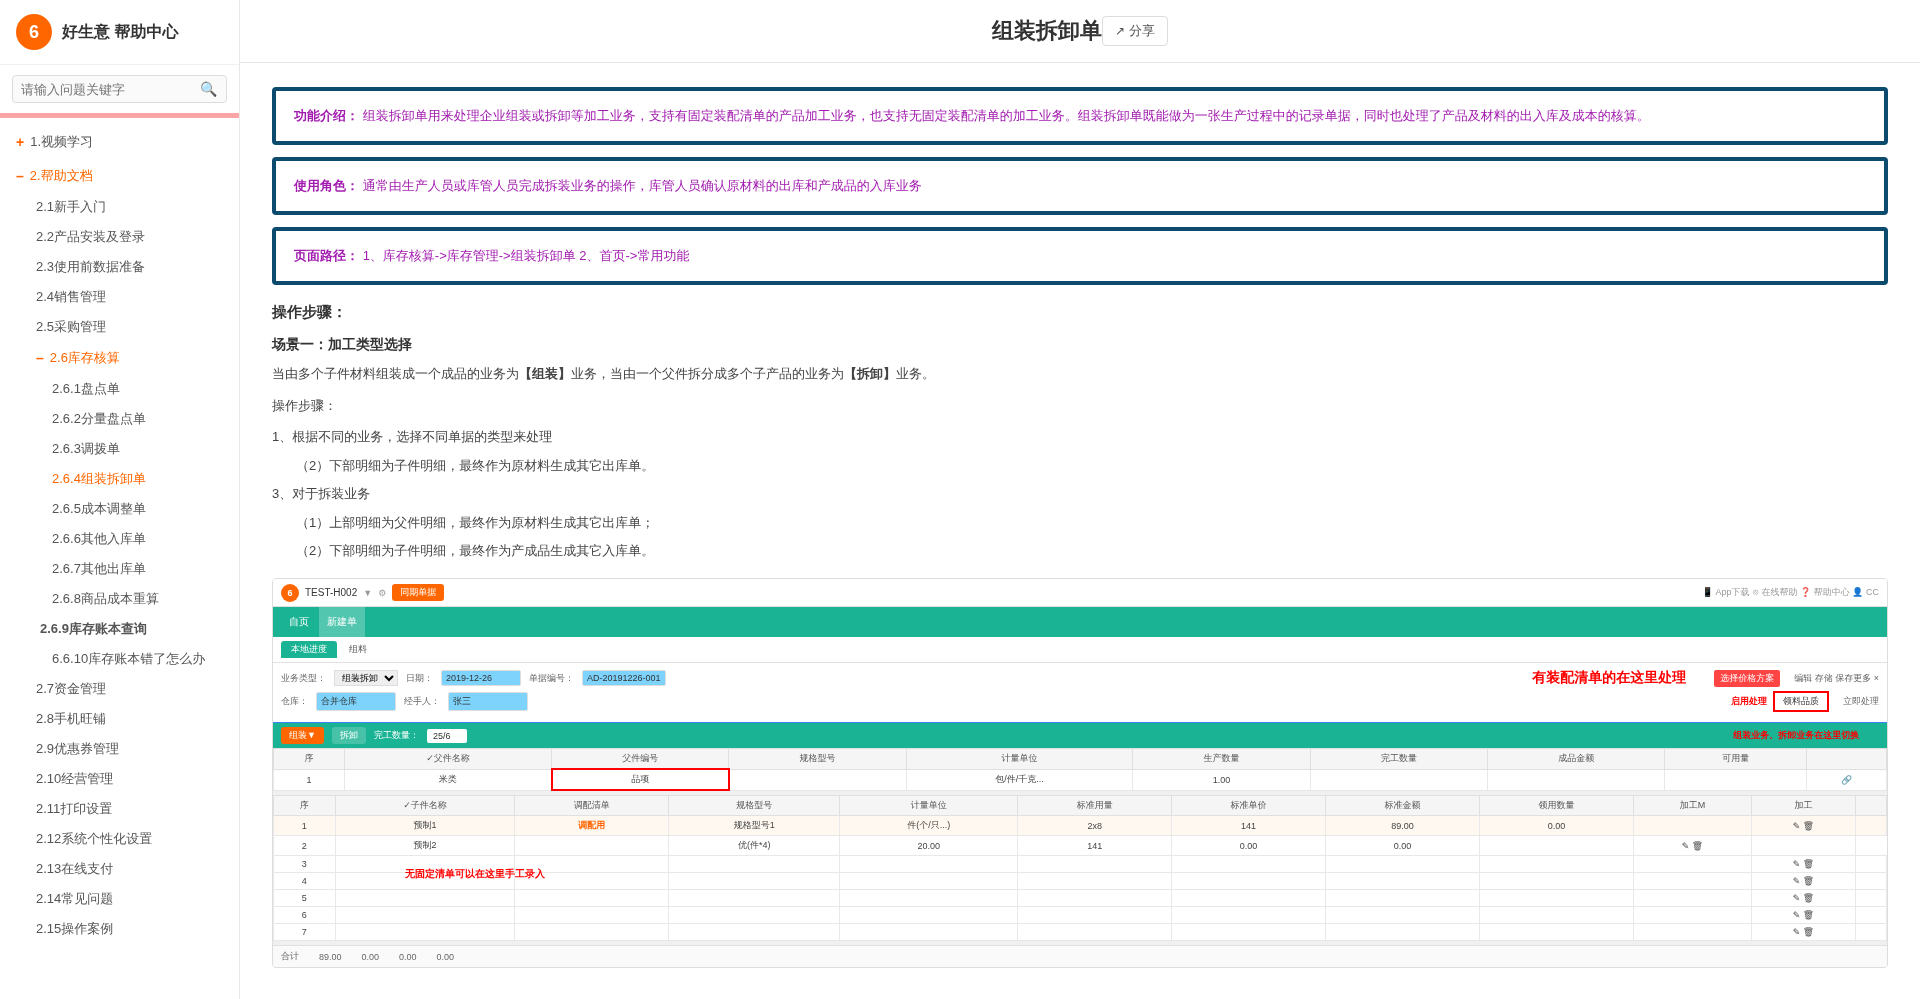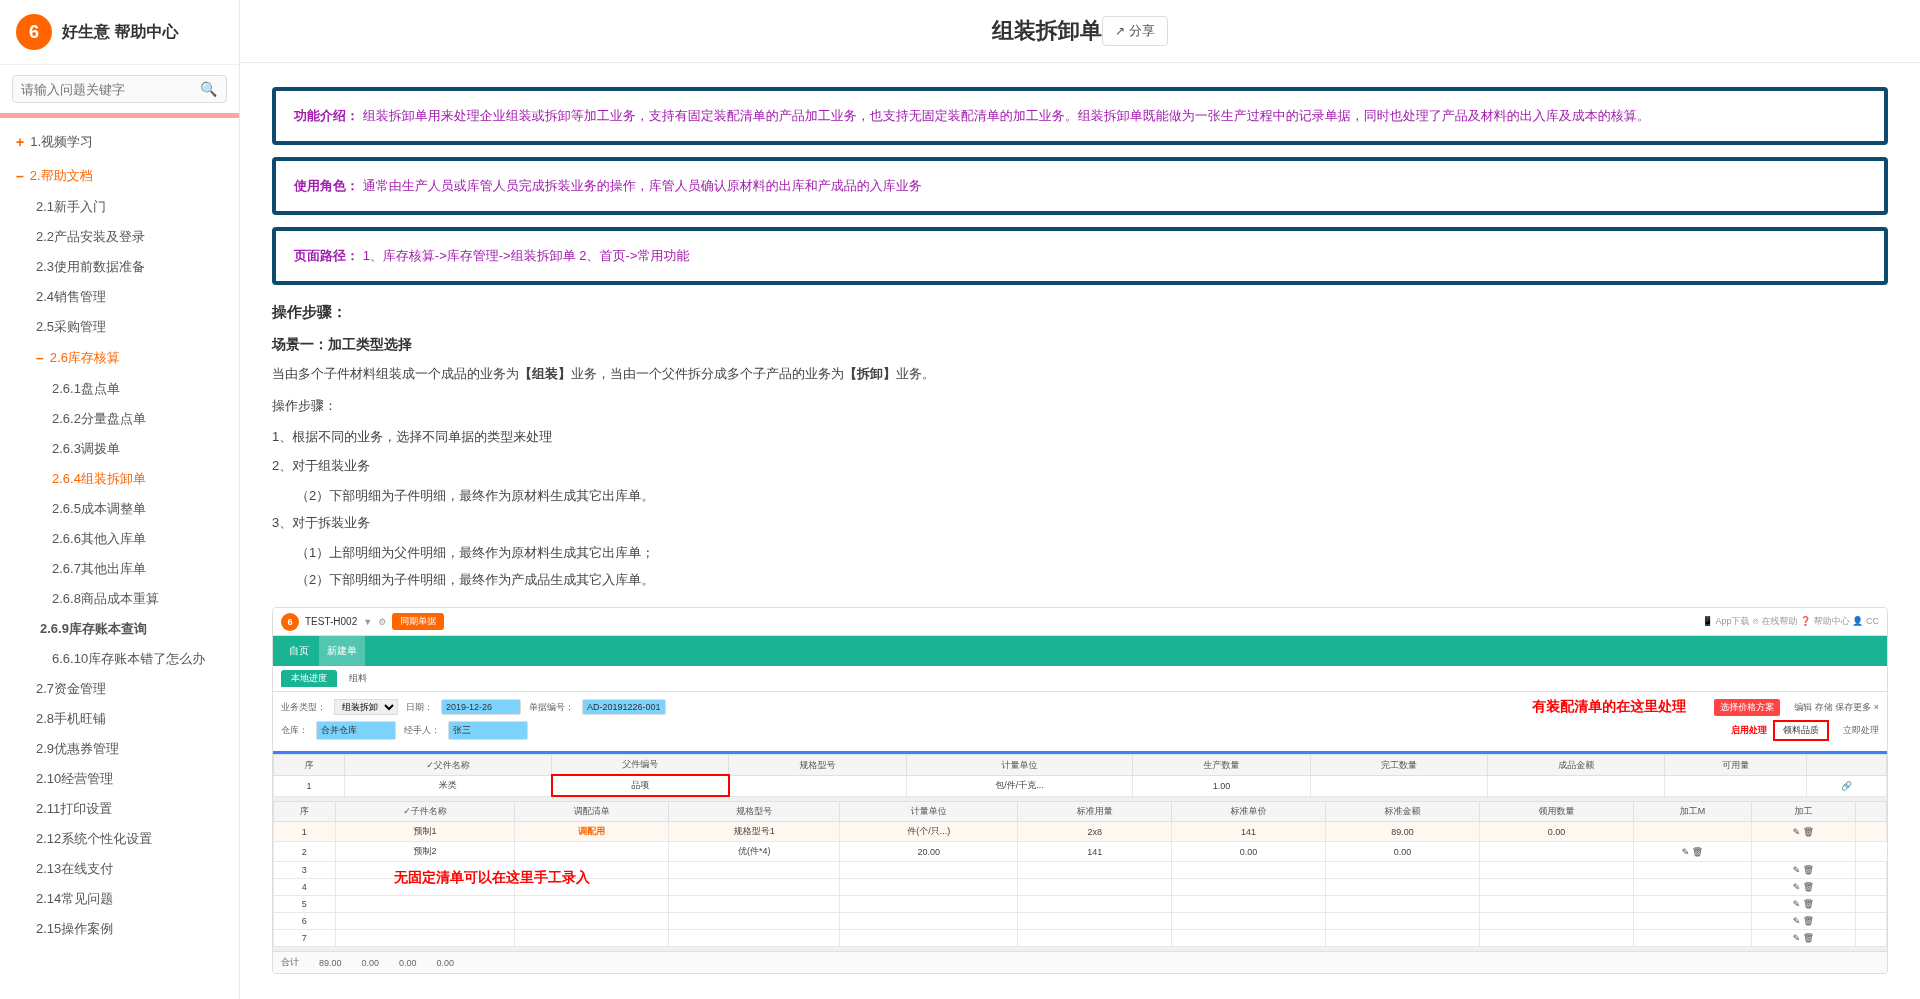--- a/index.html
+++ b/index.html
@@ -292,21 +292,21 @@
       cursor: pointer;
       color: #555;
     }
     .sim-tab.active {
       background: #1ab394;
       color: white;
     }
     .sim-form-area {
       background: #fff;
       padding: 6px 8px;
-      border-bottom: 3px solid #3b82f6;
+      border-bottom: 1px solid #3b82f6;
     }
     .sim-form-row {
       display: flex;
       align-items: center;
       gap: 8px;
       margin-bottom: 4px;
     }
     .sim-form-label {
       font-size: 9px;
       color: #666;
@@ -463,21 +463,20 @@
     <div class="scene-title">场景一：加工类型选择</div>
 
     <p class="content-text">
       当由多个子件材料组装成一个成品的业务为<strong>【组装】</strong>业务，当由一个父件拆分成多个子产品的业务为<strong>【拆卸】</strong>业务。
     </p>
 
     <p class="content-text">操作步骤：</p>
 
     <p class="step-item">1、根据不同的业务，选择不同单据的类型来处理</p>
 
-    <p class="step-item">2、对于组装业务</p>
     <p class="sub-step">（2）下部明细为子件明细，最终作为原材料生成其它出库单。</p>
 
     <p class="step-item">3、对于拆装业务</p>
     <p class="sub-step">（1）上部明细为父件明细，最终作为原材料生成其它出库单；</p>
     <p class="sub-step">（2）下部明细为子件明细，最终作为产成品生成其它入库单。</p>
 
     <div class="screenshot-container">
       <div class="sim-screenshot">
 
         <div class="sim-top-bar">
@@ -531,20 +530,30 @@
               <div style="border:2px solid #f00;padding:2px 8px;font-size:9px;background:white;">领料品质</div>
               <span style="font-size:9px;margin-left:6px;color:#666;">立即处理</span>
             </div>
           </div>
 
           <div style="position:absolute;right:120px;top:32px;color:#f00;font-size:9px;font-weight:bold;">
             <span>启用处理</span>
           </div>
         </div>
 
+        <div style="background:#1ab394;padding:4px 8px;display:flex;align-items:center;gap:8px;position:relative;">
+          <div style="background:#f60;color:white;padding:2px 8px;border-radius:3px;font-size:9px;cursor:pointer;">组装▼</div>
+          <div style="background:rgba(255,255,255,0.2);color:white;padding:2px 8px;border-radius:3px;font-size:9px;">拆卸</div>
+          <div style="color:white;font-size:9px;">完工数量：</div>
+          <div style="background:white;padding:2px 6px;font-size:9px;border-radius:2px;min-width:40px;">25/6</div>
+          <div style="flex:1;"></div>
+
+          <span style="color:#f00;font-size:9px;font-weight:bold;">组装业务、拆卸业务在这里切换</span>
+          <span style="font-size:14px;color:#1ab394;">↗</span>
+        </div>
 
         <div class="sim-table-area">
           <table class="sim-table">
             <thead>
               <tr>
                 <th>序</th>
                 <th>✓父件名称</th>
                 <th>父件编号</th>
                 <th>规格型号</th>
                 <th>计量单位</th>
@@ -686,21 +695,21 @@
                     <td></td>
                     <td></td>
                     <td></td>
                     <td>✎ 🗑</td>
                     <td></td>
                 </tr>
               </tbody>
             </table>
           </div>
 
-          <div style="position:absolute;left:121px;bottom:60px;color:#f00;font-size:14px;font-weight:bold;">无固定清单可以在这里手工录入</div>
+          <div style="position:absolute;left:132px;bottom:60px;color:#f00;font-size:10px;font-weight:bold;">无固定清单可以在这里手工录入</div>
         </div>
 
         <div class="sim-footer-row">
           <span>合计</span>
           <span>89.00</span>
           <span>0.00</span>
           <span>0.00</span>
           <span>0.00</span>
         </div>
       </div>

